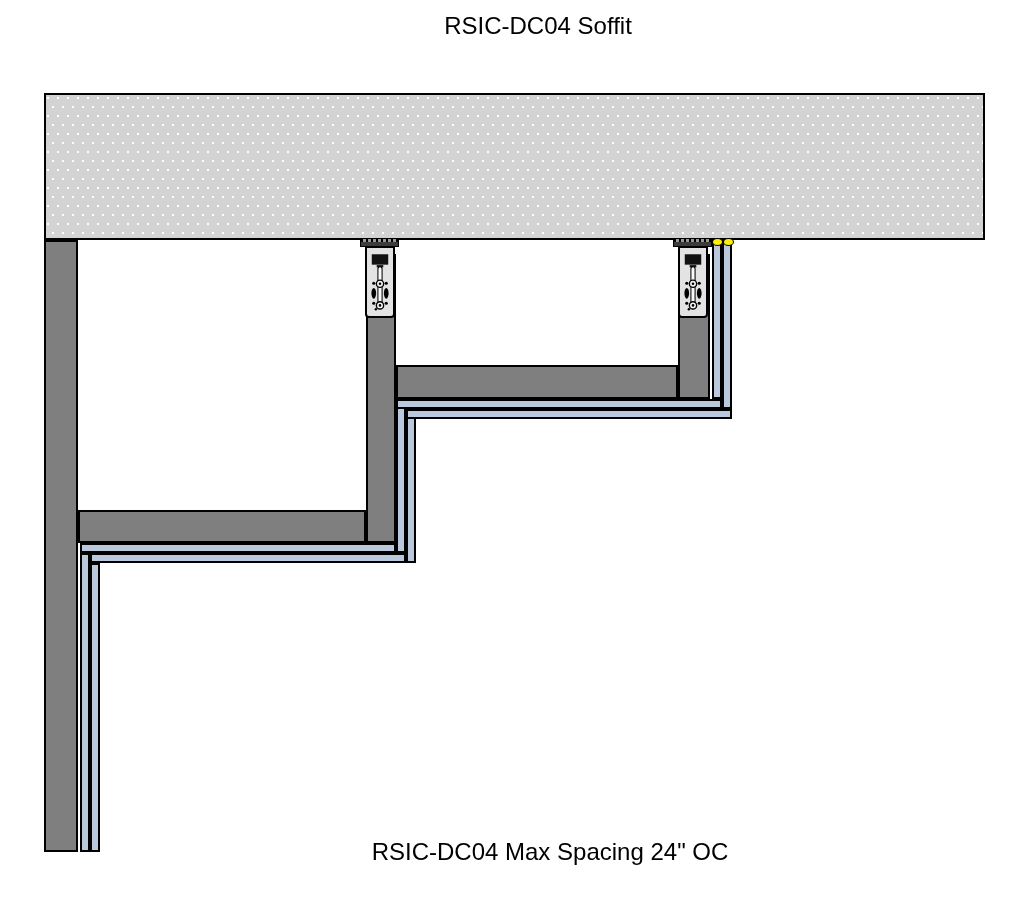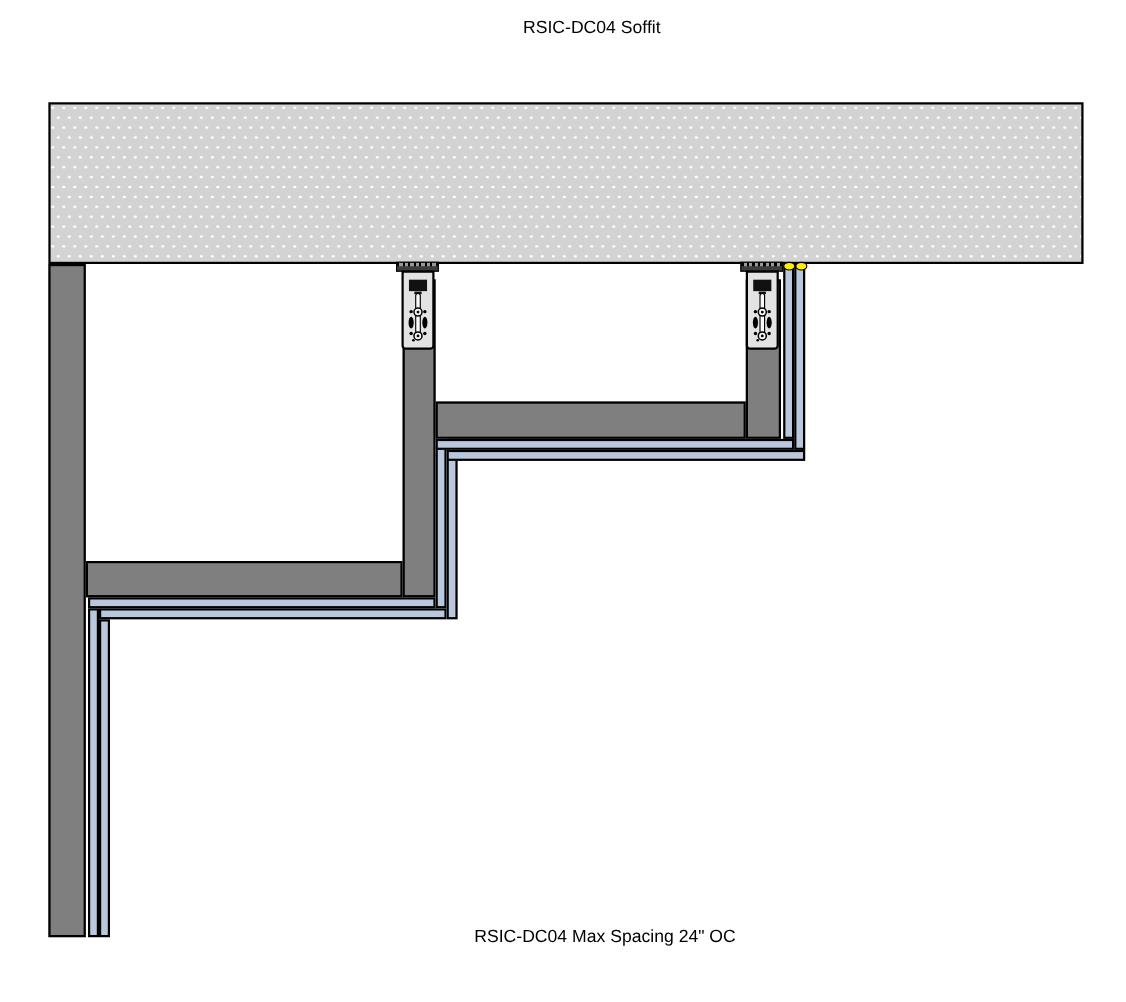--- a/index.html
+++ b/index.html
@@ -4,21 +4,21 @@
 <style>
   :root{
     --background:#ffffff; --concrete-fill:#d3d3d3; --concrete-dot:#ffffff;
     --framing-gray:#7f7f7f; --drywall-blue:#b9c8dd; --clip-body-gray:#e3e3e3;
     --clip-plate-dark:#3c3c3c; --sealant-yellow:#ffee00; --outline-black:#000000;
   }
   html,body{margin:0;padding:0;}
   body{background:var(--background);font-family:"Liberation Sans",sans-serif;}
   .canvas{position:relative;width:1024px;height:911px;background:var(--background);overflow:hidden;}
   .abs{position:absolute;box-sizing:border-box;}
-  .label{color:#000;font-size:16px;line-height:28px;text-align:center;white-space:pre;}
+  .label{color:#000;font-size:24px;line-height:28px;text-align:center;white-space:pre;}
   #title{left:52px;right:0;top:12px;z-index:10;}
   #caption{left:76px;right:0;top:838px;z-index:10;}
 
   
   .concrete{
     background-color:var(--concrete-fill);
     background-image:
       radial-gradient(circle, var(--concrete-dot) 1.2px, rgba(0,0,0,0) 1.4px),
       radial-gradient(circle, var(--concrete-dot) 1.2px, rgba(0,0,0,0) 1.4px);
     background-size:10px 18px,10px 18px;

